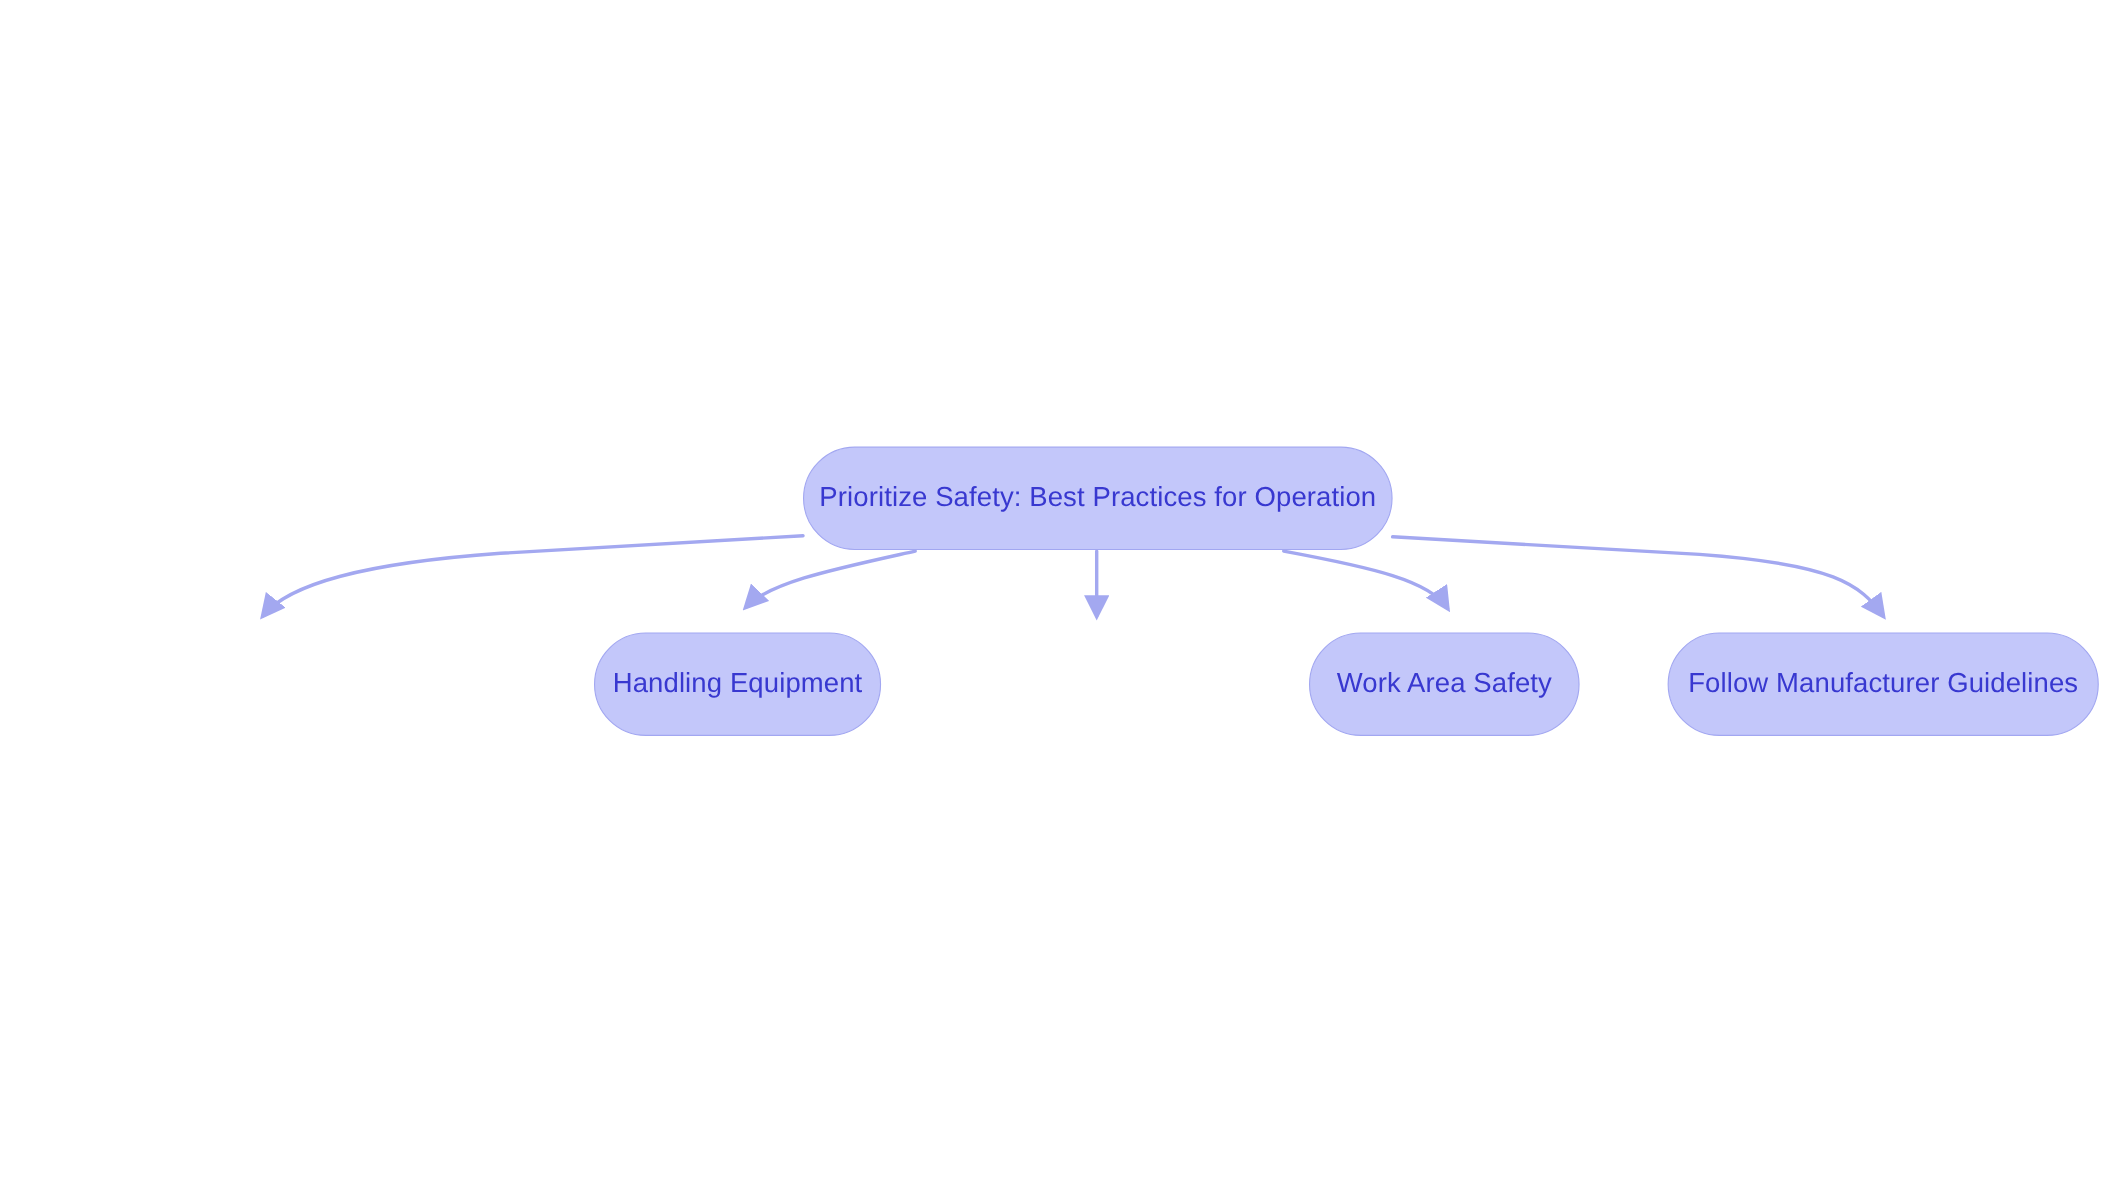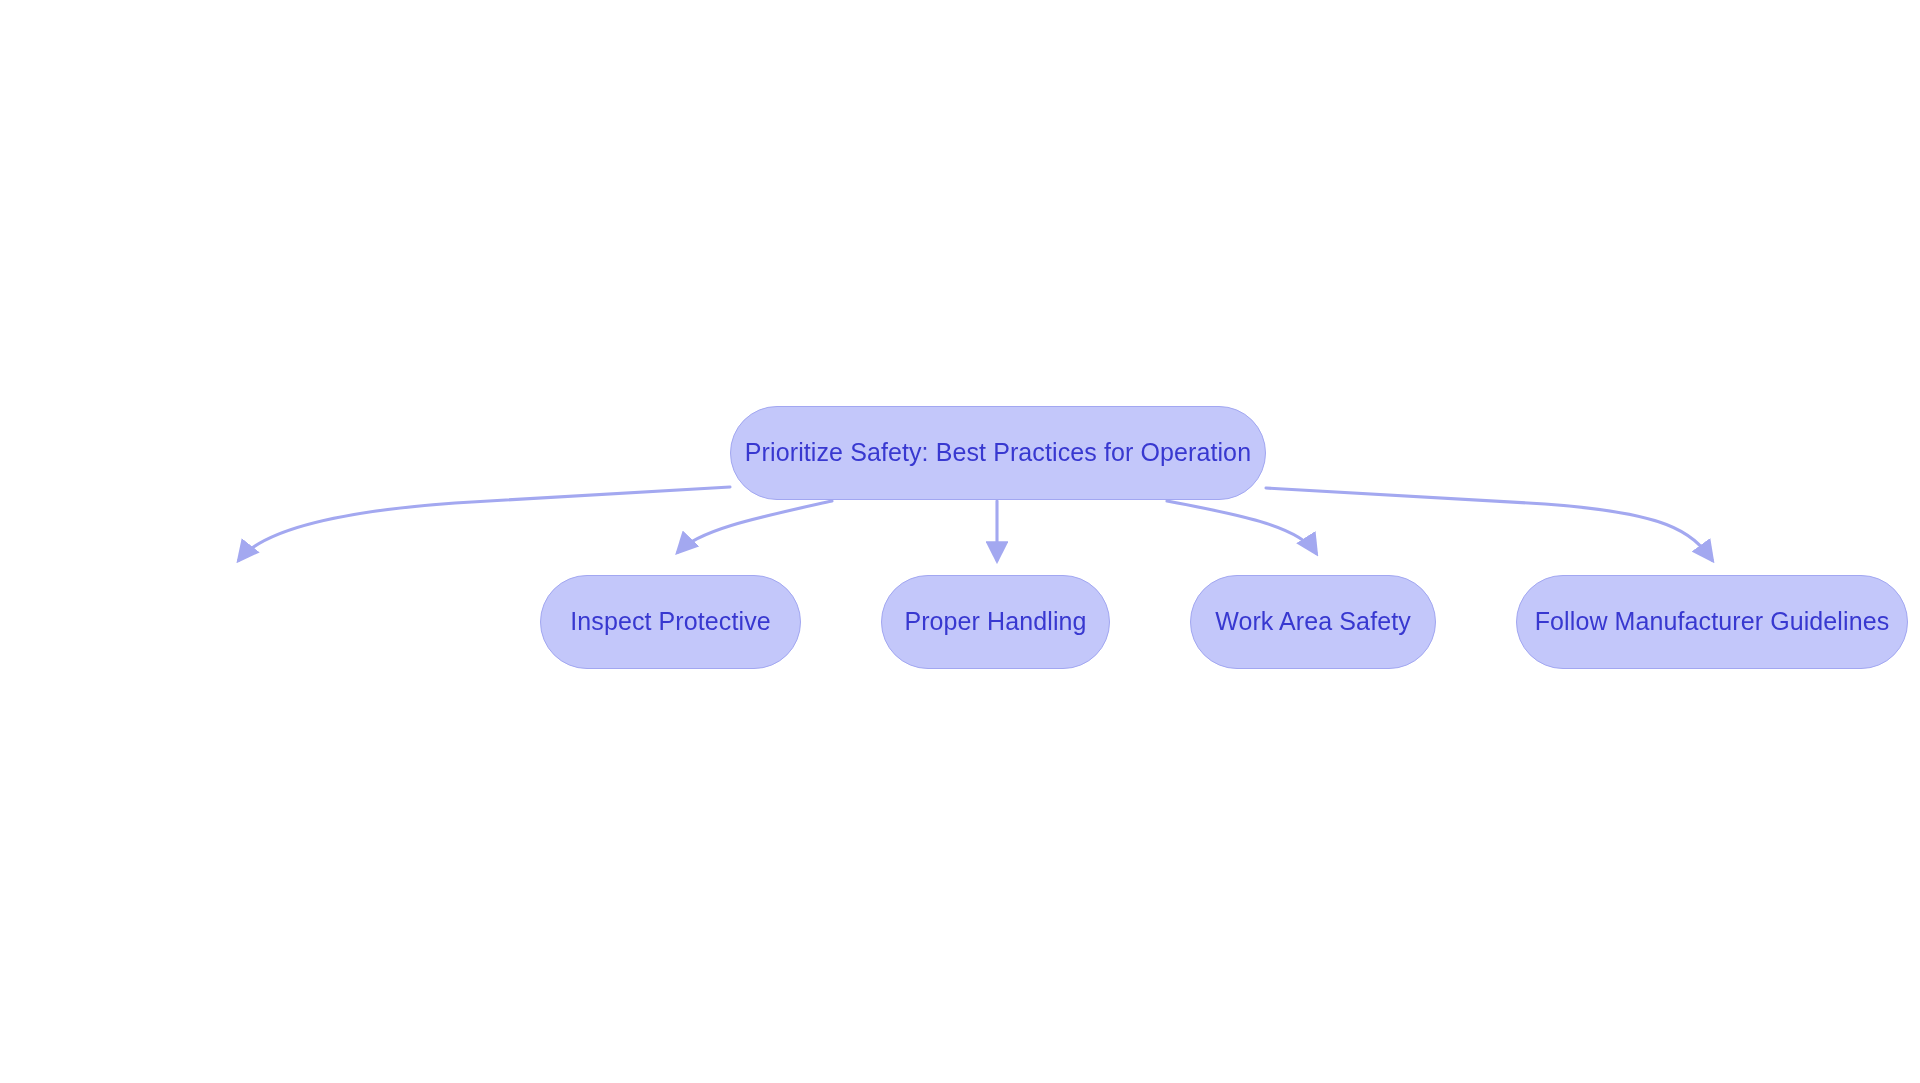--- a/index.html
+++ b/index.html
@@ -89,26 +89,23 @@
       <path d="M 1266 488 L 1545 504 C 1667 513 1691 531 1712 560" marker-end="url(#arrow-head)"></path>
     </g>
   </svg>
 
   <div class="node" id="node-root">
     <span class="node-label">Prioritize Safety: Best Practices for Operation</span>
   </div>
 
 
   <div class="node node-child" id="node-child-1">
-    <span class="node-label">Inspect Protective</span>
+    <span class="node-label">Handling Equipment</span>
   </div>
 
-  <div class="node node-child" id="node-child-2">
-    <span class="node-label">Proper Handling</span>
-  </div>
 
   <div class="node node-child" id="node-child-3">
     <span class="node-label">Work Area Safety</span>
   </div>
 
   <div class="node node-child" id="node-child-4">
     <span class="node-label">Follow Manufacturer Guidelines</span>
   </div>
 
 </div>

